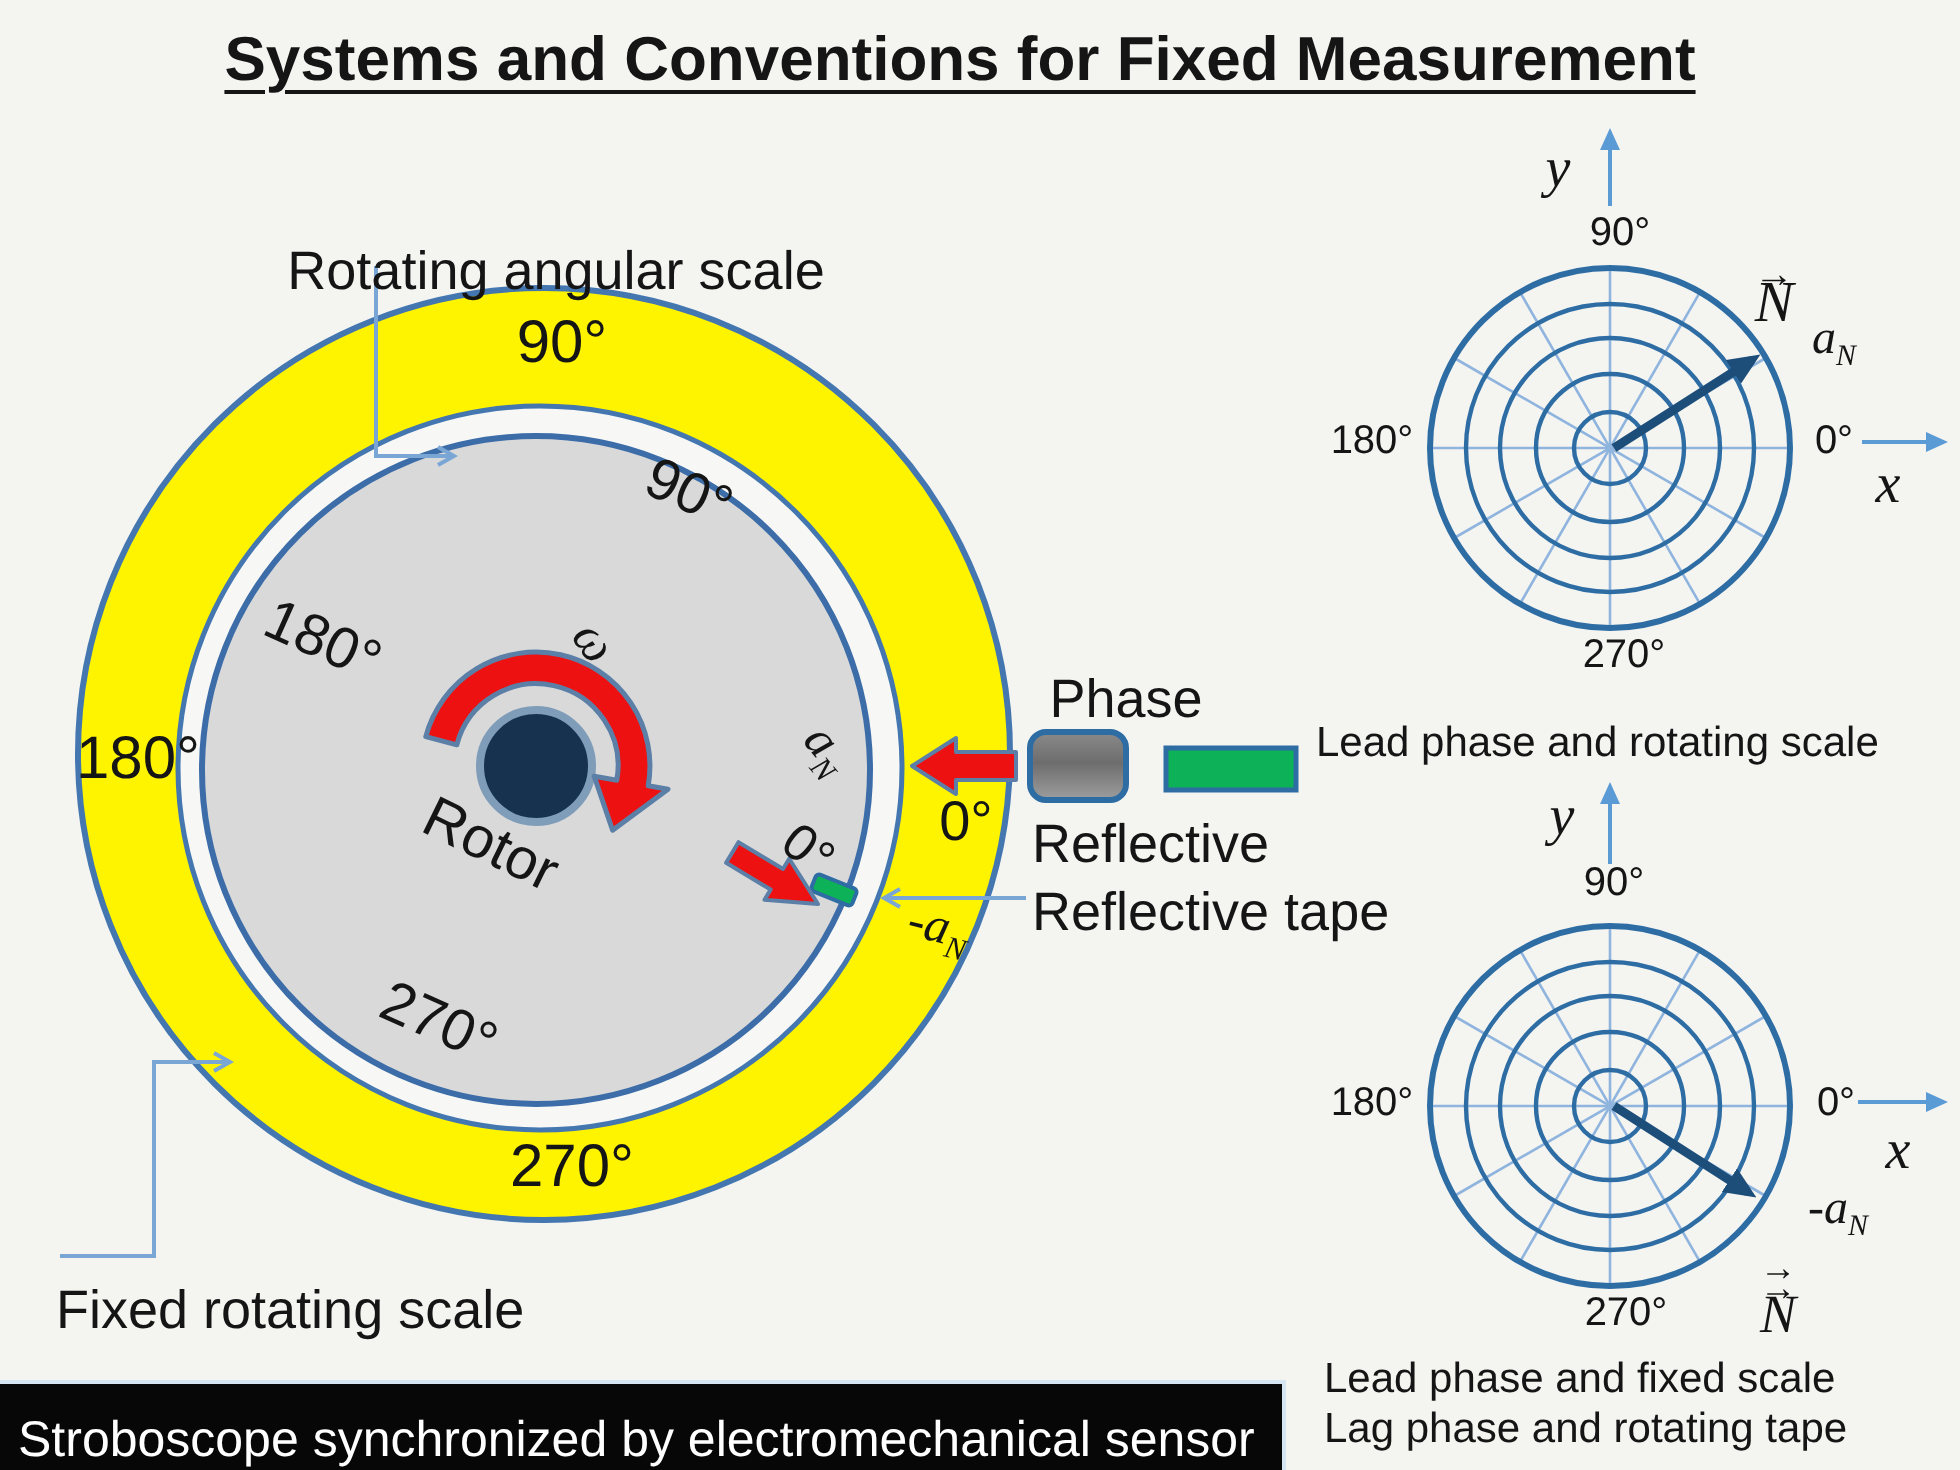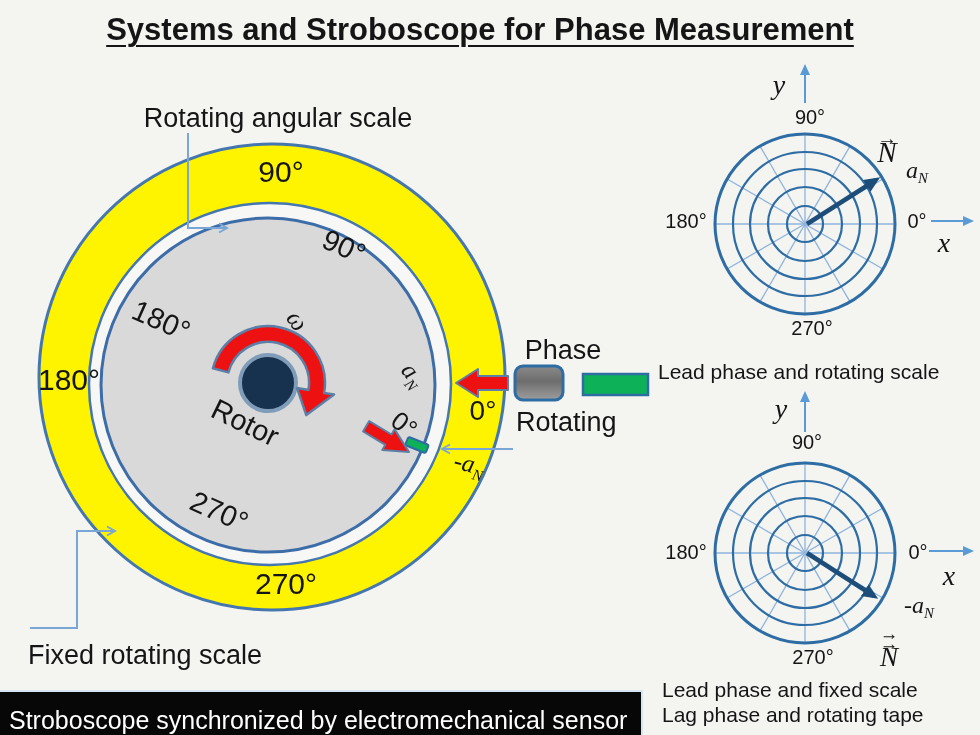--- a/index.html
+++ b/index.html
@@ -100,43 +100,44 @@
           <circle r="55" stroke-width="2.2"></circle>
         <circle r="72" stroke-width="2.2"></circle>
           <circle r="90" stroke-width="3"></circle>
       </g>
       <line x1="2" y1="0" x2="69" y2="43" stroke="#1d4e79" stroke-width="4.5" marker-end="url(#mVec)"></line>
     </g>
     <line x1="805" y1="432" x2="805" y2="393" stroke="#5b9bd5" stroke-width="2" marker-end="url(#mAxis)"></line>
     <line x1="929" y1="551" x2="972" y2="551" stroke="#5b9bd5" stroke-width="2" marker-end="url(#mAxis)"></line>
   </svg>
 
-  <div class="lbl title" style="left:480px;top:30px;">Systems and Stroboscope for Phase Measurement</div>
+  <div class="lbl title" style="left:480px;top:30px;">Systems and Conventions for Fixed Measurement</div>
 
-  <div class="lbl big" style="left:278px;top:118px;text-align:center;">Rotating angular scale</div>
+  <div class="lbl big" style="left:278px;top:136px;text-align:center;">Rotating angular scale</div>
   <div class="lblL big" style="left:28px;top:640px;">Fixed rotating scale</div>
 
   <div class="lbl deg" style="left:281px;top:172px;">90°</div>
   <div class="lbl deg" style="left:69px;top:380px;">180°</div>
   <div class="lbl deg" style="left:286px;top:584px;">270°</div>
   <div class="lbl" style="left:483px;top:411px;font-size:28px;">0°</div>
 
   <div class="lbl" style="left:344px;top:247px;font-size:29px;transform:translate(-50%,-50%) rotate(24deg);">90°</div>
   <div class="lbl" style="left:161px;top:321px;font-size:29px;transform:translate(-50%,-50%) rotate(24deg);">180°</div>
   <div class="lbl" style="left:219px;top:512px;font-size:29px;transform:translate(-50%,-50%) rotate(24deg);">270°</div>
   <div class="lbl" style="left:404px;top:425px;font-size:26px;transform:translate(-50%,-50%) rotate(38deg);">0°</div>
 
   <div class="lbl" style="left:245px;top:423px;font-size:29px;transform:translate(-50%,-50%) rotate(26deg);">Rotor</div>
   <div class="lbl math" style="left:297px;top:321px;font-size:26px;transform:translate(-50%,-50%) rotate(55deg);">ω</div>
 
   <div class="lbl math" style="left:412px;top:376px;font-size:25px;transform:translate(-50%,-50%) rotate(50deg);"><span>a</span><sub class="sb">N</sub></div>
   <div class="lbl math" style="left:469px;top:466px;font-size:25px;transform:translate(-50%,-50%) rotate(14deg);"><span>-a</span><sub class="sb">N</sub></div>
 
   <div class="lbl big" style="left:563px;top:350px;">Phase</div>
-  <div class="lblL big" style="left:516px;top:407px;">Rotating</div>
+  <div class="lblL big" style="left:516px;top:407px;">Reflective</div>
+  <div class="lblL big" style="left:516px;top:441px;">Reflective tape</div>
 
   <div class="lbl math" style="left:779px;top:85px;font-size:28px;">y</div>
   <div class="lbl math" style="left:944px;top:243px;font-size:28px;">x</div>
   <div class="lbl degS" style="left:810px;top:117px;">90°</div>
   <div class="lbl degS" style="left:686px;top:221px;">180°</div>
   <div class="lbl degS" style="left:917px;top:221px;">0°</div>
   <div class="lbl degS" style="left:812px;top:328px;">270°</div>
   <div class="lbl math" style="left:887px;top:140px;font-size:29px;">
     <span class="vecwrap">
         <span class="vechat">→</span>

